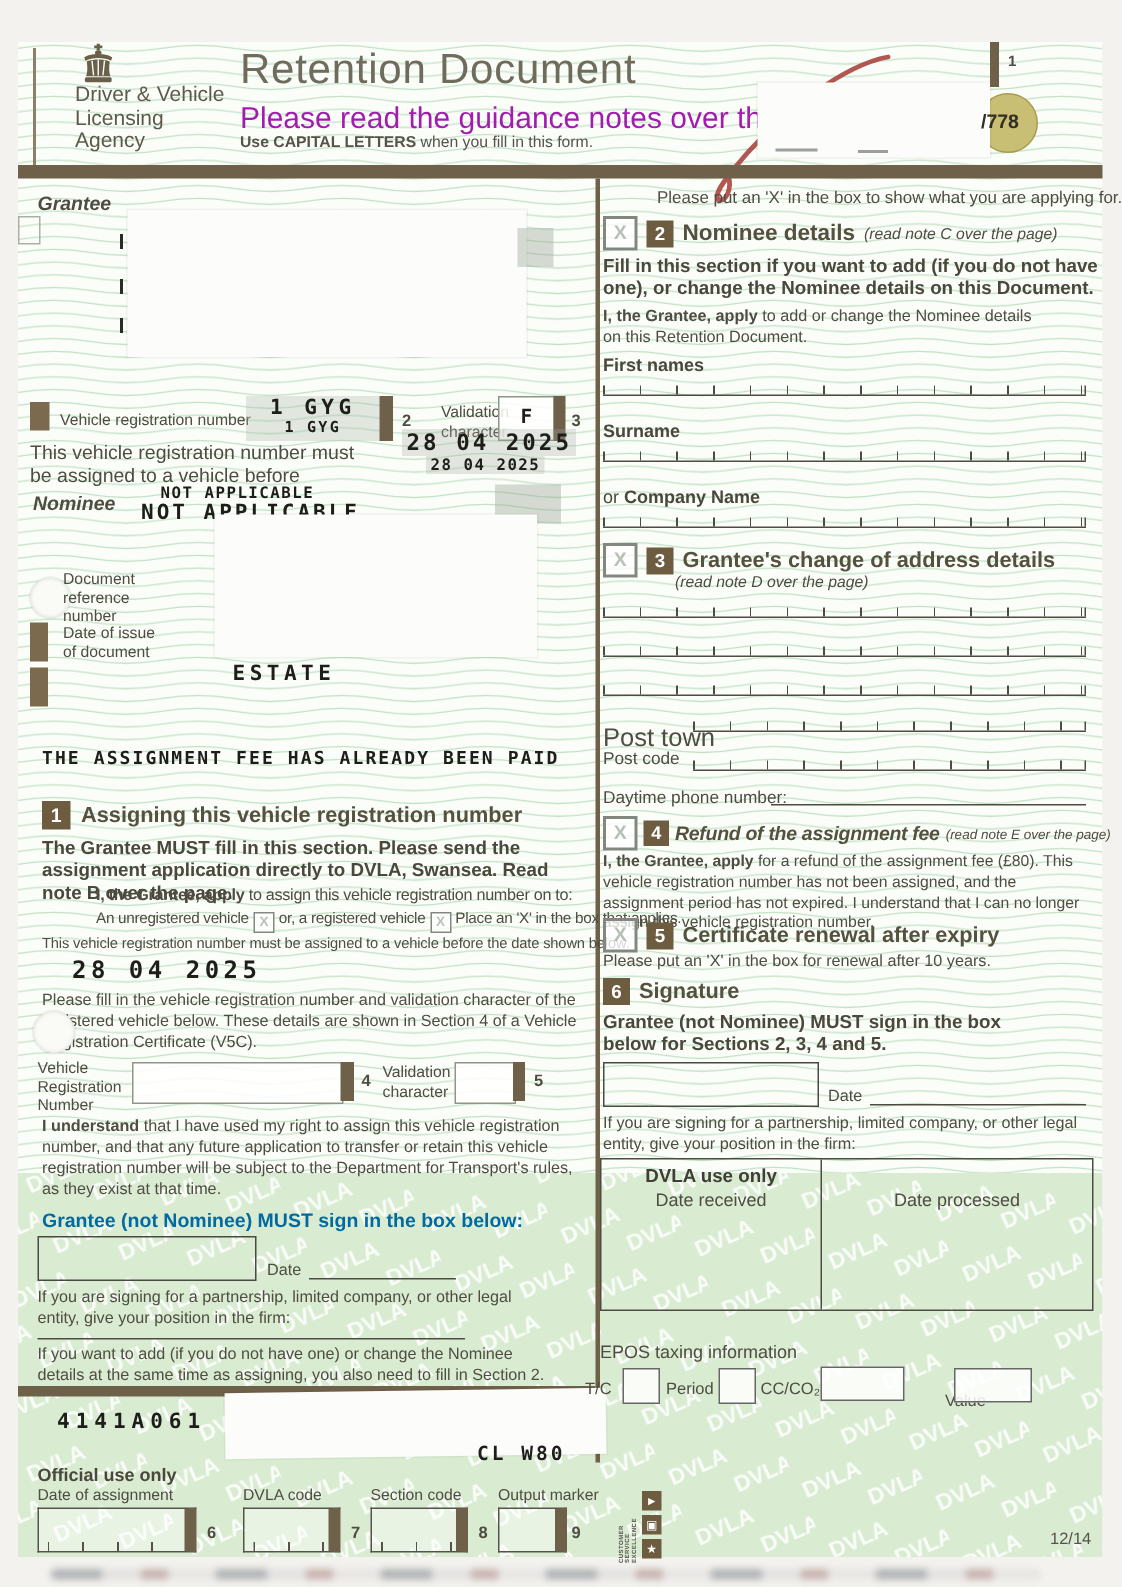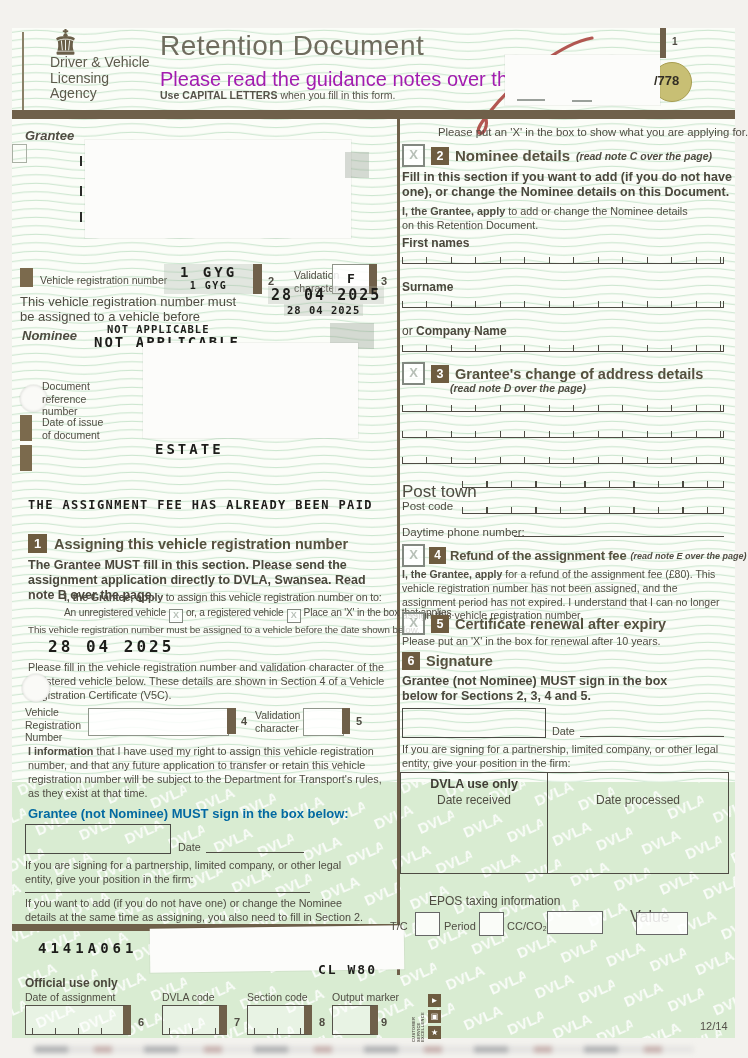--- a/index.html
+++ b/index.html
@@ -20,21 +20,21 @@
   .stamp{background:rgba(160,170,158,.28);padding:0 3px;}
   .brown{background:#6f604a;}
   .badge{background:#6e5c40;color:#fff;font-weight:bold;text-align:center;}
   .badge.s1b{width:19px;height:19px;font-size:13px;line-height:19px;}
   .badge.rb{width:18px;height:18px;font-size:12.5px;line-height:18px;flex:0 0 auto;}
   .xbox{width:19px;height:19px;border:2px solid #828880;background:rgba(255,255,255,.78);color:rgba(125,140,125,.55);font-size:13px;font-weight:bold;text-align:center;line-height:17px;flex:0 0 auto;}
   .xbox.small{width:12px;height:12px;border-width:1.5px;font-size:9px;line-height:10px;display:inline-block;vertical-align:-2px;margin:0 3px;}
   .marker{font-size:11px;font-weight:bold;color:#4f4c42;}
   .sechead{display:flex;align-items:center;gap:6px;}
   .sectitle{font-weight:bold;color:#55513f;font-size:14.5px;white-space:nowrap;}
-  .secnote{font-weight:bold;font-style:italic;font-size:10.5px;color:#4f4c42;white-space:nowrap;}
+  .secnote{font-weight:normal;font-style:italic;font-size:10.5px;color:#4f4c42;white-space:nowrap;}
   .whitebox{background:#fcfcfa;box-shadow:0 0 0 1px rgba(0,0,0,.04);}
   .valbox{background:rgba(172,182,170,.32);}
   .fbox{background:rgba(255,255,255,.85);border:1px solid #8f958a;}
   .endbar{background:#6f604a;}
   .comb{height:11px;border-bottom:1px solid #4e4b43;background-image:repeating-linear-gradient(to right,#4e4b43 0 1px,transparent 1px 24.5px);background-size:100% 6px;background-position:left bottom;background-repeat:no-repeat;}
   .comb::after{content:"";position:absolute;right:0;bottom:0;width:1px;height:6px;background:#4e4b43;}
   .sigbox{border:1.3px solid #4a4a44;}
   .uline{border-bottom:1px solid #4e4b43;height:12px;}
   .punch{border-radius:50%;background:#fafaf7;box-shadow:inset 0 0 3px rgba(0,0,0,.15),0 0 0 1px rgba(0,0,0,.05);}
   .smudge{background:rgba(150,160,148,.38);}
@@ -180,21 +180,21 @@
   <div class="abs ct endbar" style="left:215px;top:680px;width:9px;height:26px;"></div>
   <div class="abs ct marker" style="left:229px;top:687px;">4</div>
   <div class="abs ct lbl" style="left:243px;top:681px;">
     <div>Validation</div>
     <div>character</div>
   </div>
   <div class="abs ct fbox" style="left:291px;top:680px;width:39px;height:26px;"></div>
   <div class="abs ct endbar" style="left:330px;top:680px;width:8px;height:26px;"></div>
   <div class="abs ct marker" style="left:344px;top:687px;">5</div>
 
-  <div class="abs ct txt" style="left:16px;top:716px;width:362px;"><span class="b">I information</span><span> that I have used my right to assign this vehicle registration number, and that any future application to transfer or retain this vehicle registration number will be subject to the Department for Transport's rules, as they exist at that time.</span></div>
+  <div class="abs ct txt" style="left:16px;top:716px;width:362px;"><span class="b">I understand</span><span> that I have used my right to assign this vehicle registration number, and that any future application to transfer or retain this vehicle registration number will be subject to the Department for Transport's rules, as they exist at that time.</span></div>
 
   <div class="abs ct b" style="left:16px;top:778px;font-size:13px;color:#0369a1;">Grantee (not Nominee) MUST sign in the box below:</div>
   <div class="abs ct sigbox" style="left:13px;top:796px;width:144px;height:28px;"></div>
   <div class="abs ct txt" style="left:166px;top:812px;">Date</div>
   <div class="abs ct uline" style="left:194px;top:812px;width:98px;"></div>
   <div class="abs ct txt" style="left:13px;top:830px;width:334px;">If you are signing for a partnership, limited company, or other legal entity, give your position in the firm:</div>
   <div class="abs ct uline" style="left:13px;top:852px;width:285px;"></div>
   <div class="abs ct txt" style="left:13px;top:868px;width:344px;">If you want to add (if you do not have one) or change the Nominee details at the same time as assigning, you also need to fill in Section 2.</div>
   <div class="abs ct brown" style="left:0;top:896px;width:385px;height:7px;"></div>
 
@@ -261,21 +261,21 @@
   <div class="abs ct" style="left:390px;top:438px;font-size:17px;color:#4f4c42;margin-top:16px;">Post town</div>
   <div class="abs ct comb" style="left:450px;top:448px;width:262px;"></div>
   <div class="abs ct" style="left:390px;top:472px;font-size:11.5px;color:#4f4c42;">Post code</div>
   <div class="abs ct comb" style="left:450px;top:474px;width:262px;"></div>
   <div class="abs ct" style="left:390px;top:498px;font-size:11.5px;color:#4f4c42;">Daytime phone number:</div>
   <div class="abs ct uline" style="left:502px;top:496px;width:210px;"></div>
 
   <div class="abs ct sechead" style="left:390px;top:516px;gap:4px;">
     <div class="xbox">X</div>
     <div class="badge rb" style="width:17px;height:17px;line-height:17px;font-size:12px;">4</div>
-    <div class="sectitle" style="font-size:13px;letter-spacing:-.2px;">Refund of the assignment fee</div>
+    <div class="sectitle" style="font-size:13px;letter-spacing:-.2px;font-style:italic;">Refund of the assignment fee</div>
     <div class="secnote" style="font-size:9px;">(read note E over the page)</div>
   </div>
   <div class="abs ct" style="left:390px;top:540px;width:332px;font-size:10.5px;line-height:13.8px;color:#4f4c42;"><span class="b">I, the Grantee, apply</span><span> for a refund of the assignment fee (£80). This vehicle registration number has not been assigned, and the assignment period has not expired. I understand that I can no longer assign this vehicle registration number.</span></div>
 
   <div class="abs ct sechead" style="left:390px;top:584px;">
     <div class="xbox">X</div>
     <div class="badge rb">5</div>
     <div class="sectitle">Certificate renewal after expiry</div>
   </div>
   <div class="abs ct txt" style="left:390px;top:606px;">Please put an 'X' in the box for renewal after 10 years.</div>
@@ -290,26 +290,26 @@
   <div class="abs ct uline" style="left:568px;top:696px;width:144px;"></div>
   <div class="abs ct txt" style="left:390px;top:714px;width:332px;">If you are signing for a partnership, limited company, or other legal entity, give your position in the firm:</div>
 
   <div class="abs ct dvlatable" style="left:388px;top:744px;width:327px;height:100px;">
     <div class="abs" style="left:146px;top:0;width:1px;height:100%;background:#4e4b43;"></div>
     <div class="abs b" style="left:0;top:4px;width:146px;text-align:center;font-size:12.5px;color:#3f3d35;">DVLA use only</div>
     <div class="abs" style="left:0;top:20px;width:146px;text-align:center;font-size:12px;color:#4f4c42;">Date received</div>
     <div class="abs" style="left:147px;top:20px;width:180px;text-align:center;font-size:12px;color:#4f4c42;">Date processed</div>
   </div>
 
-  <div class="abs ct" style="left:388px;top:866px;font-size:12px;color:#4f4c42;margin-left:29px;">EPOS taxing information</div>
+  <div class="abs ct" style="left:388px;top:866px;font-size:12px;color:#4f4c42;">EPOS taxing information</div>
   <div class="abs ct" style="left:378px;top:892px;font-size:11px;color:#4f4c42;">T/C</div>
   <div class="abs ct eposbox" style="left:403px;top:884px;width:23px;height:22px;"></div>
   <div class="abs ct" style="left:432px;top:892px;font-size:11px;color:#4f4c42;">Period</div>
   <div class="abs ct eposbox" style="left:467px;top:884px;width:23px;height:22px;"></div>
   <div class="abs ct" style="left:495px;top:892px;font-size:11px;color:#4f4c42;">CC/CO₂</div>
   <div class="abs ct eposbox" style="left:535px;top:883px;width:54px;height:21px;"></div>
-  <div class="abs ct" style="left:592px;top:880px;font-size:16px;color:#4f4c42;padding-left:26px;">Value</div>
+  <div class="abs ct" style="left:592px;top:900px;font-size:11px;color:#4f4c42;padding-left:26px;">Value</div>
   <div class="abs ct eposbox" style="left:624px;top:884px;width:50px;height:21px;"></div>
 
 </div>
 
 <div class="blur-strip"></div>
 </div>
 
 </body></html>

